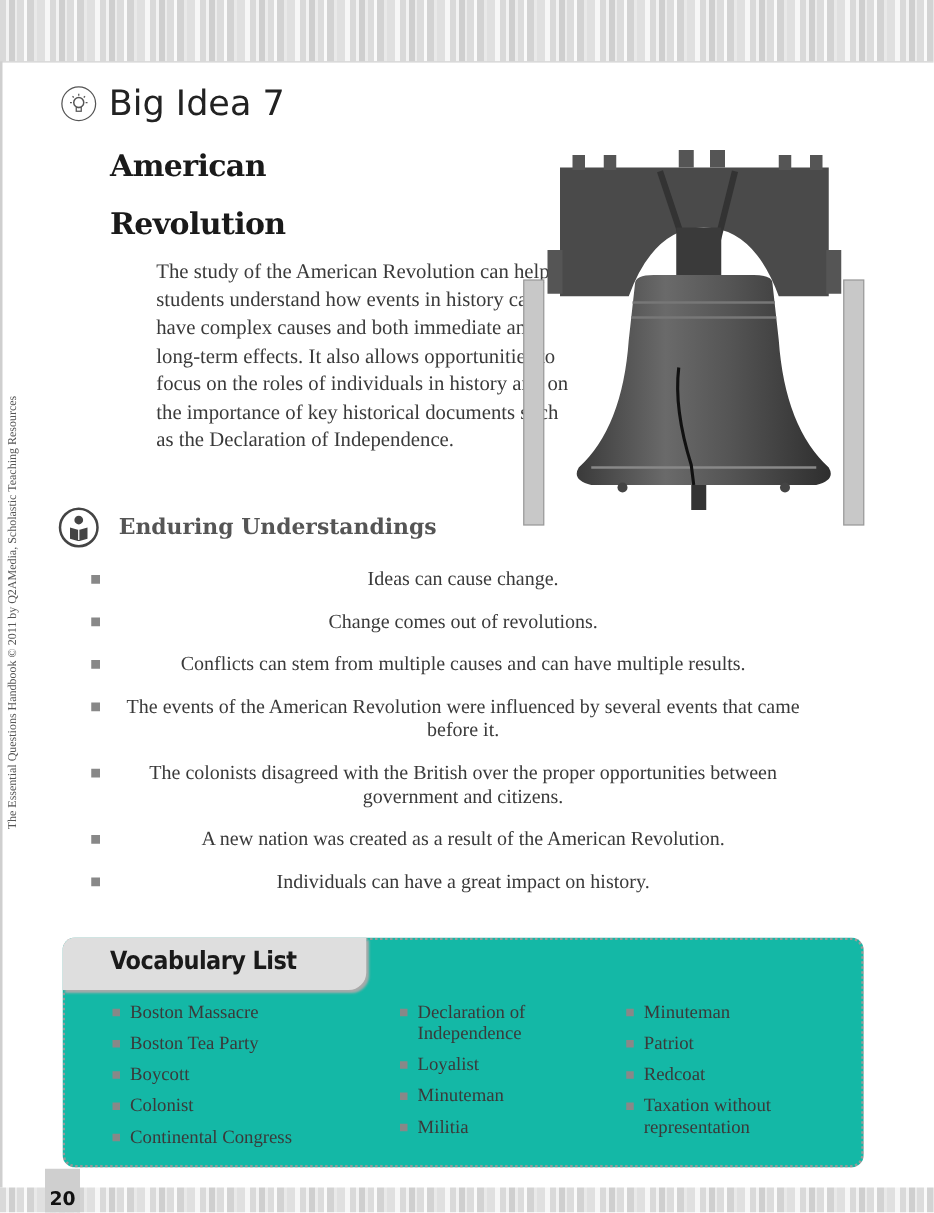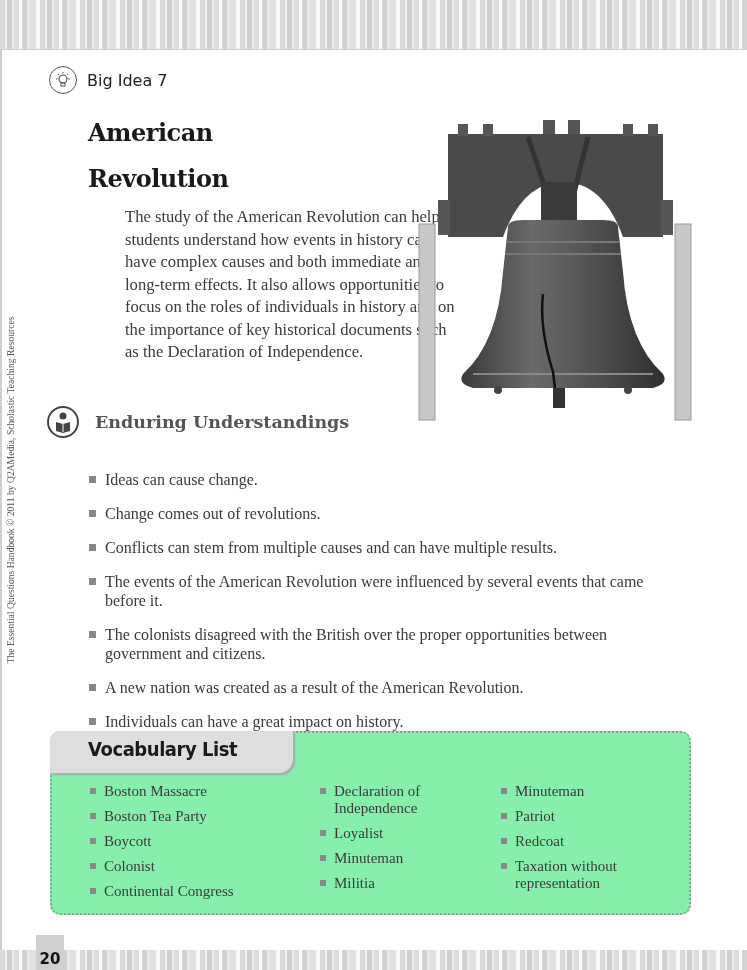--- a/index.html
+++ b/index.html
@@ -6,31 +6,31 @@
   body{width:747px;height:970px;position:relative;overflow:hidden;background:#ffffff;font-family:"DejaVu Serif",serif;color:#333;}
   .stripes{position:absolute;left:0;width:747px;
     background:repeating-linear-gradient(90deg,#d9d9d9 0 5px,#f2f2f2 5px 7px,#cfcfcf 7px 12px,#ececec 12px 14px,#dcdcdc 14px 19px,#fafafa 19px 22px,#d3d3d3 22px 27px,#e9e9e9 27px 30px,#e0e0e0 30px 36px,#f7f7f7 36px 40px);}
   .stripes.top{top:0;height:49px;border-bottom:1px solid #cfcfcf;}
   .stripes.bottom{top:950px;height:20px;}
   .leftline{position:absolute;left:0;top:49px;width:2px;height:901px;background:#cfcfcf;}
   .sidetext{position:absolute;left:3px;top:300px;width:14px;height:380px;}
   .sidetext span{position:absolute;left:50%;top:50%;transform:translate(-50%,-50%) rotate(-90deg);white-space:nowrap;font-family:"Liberation Serif",serif;font-size:9.6px;color:#555;}
   .bigidea{position:absolute;left:49px;top:66px;display:flex;align-items:center;}
   .bulb{width:28px;height:28px;border:1.5px solid #555;border-radius:50%;display:flex;align-items:center;justify-content:center;box-sizing:border-box;}
-  .bigidea .label{margin-left:10px;font-family:"DejaVu Sans",sans-serif;font-size:16px;color:#222;}
+  .bigidea .label{margin-left:10px;font-family:"DejaVu Sans",sans-serif;font-size:28px;color:#222;}
   .title{position:absolute;left:88px;top:110px;font-family:"DejaVu Serif",serif;font-weight:bold;font-size:24px;line-height:46px;color:#1a1a1a;letter-spacing:-0.5px;}
   .intro{position:absolute;left:89px;top:206px;width:330px;font-family:"Liberation Serif",serif;font-size:16.6px;line-height:22.5px;color:#3a3a3a;margin-left:36px;}
   .bell{position:absolute;left:413px;top:112px;width:302px;height:310px;}
   .eu-head{position:absolute;left:47px;top:406px;display:flex;align-items:center;}
   .reader{width:32px;height:32px;border:2px solid #444;border-radius:50%;box-sizing:border-box;display:flex;align-items:center;justify-content:center;}
   .eu-head .label{margin-left:16px;font-family:"DejaVu Serif",serif;font-weight:bold;font-size:17.5px;color:#555;}
-  ul.eu{position:absolute;left:72px;top:454px;width:580px;margin:16px;padding:0;list-style:none;font-family:"Liberation Serif",serif;font-size:16px;color:#3a3a3a;line-height:19px;}
+  ul.eu{position:absolute;left:72px;top:454px;width:580px;margin:0;padding:0;list-style:none;font-family:"Liberation Serif",serif;font-size:16px;color:#3a3a3a;line-height:19px;text-align:center;}
   ul.eu li{position:relative;padding-left:17px;margin-bottom:15px;}
   ul.eu li::before{content:"";position:absolute;left:1px;top:6px;width:7px;height:7px;background:#888;}
-  .vocab{position:absolute;left:50px;top:731px;width:641px;height:184px;border:2px dotted #999;border-radius:10px;background:#86efac;box-sizing:border-box;}
+  .vocab{position:absolute;left:50px;top:750px;width:641px;height:184px;border:2px dotted #999;border-radius:10px;background:#14b8a6;box-sizing:border-box;}
   .vocab-tab{position:absolute;left:-2px;top:-2px;width:243px;height:42px;background:#dedede;border-radius:10px 0 14px 0;box-shadow:2px 2px 2px #aaa;}
   .vocab-tab span{position:absolute;left:38px;top:6px;font-family:"DejaVu Sans",sans-serif;font-weight:bold;font-size:20px;color:#1a1a1a;letter-spacing:-0.5px;transform:scaleX(0.9);transform-origin:left;}
   .vcol{position:absolute;top:50px;margin:0;padding:0;list-style:none;font-family:"Liberation Serif",serif;font-size:15px;color:#3a3a3a;line-height:17px;}
   .vcol li{position:relative;padding-left:14px;margin-bottom:8px;}
   .vcol li::before{content:"";position:absolute;left:0;top:5px;width:6px;height:6px;background:#888;}
   .vcol.c1{left:38px;} .vcol.c2{left:268px;width:140px;} .vcol.c3{left:449px;width:140px;}
   .pagenum{position:absolute;left:36px;top:935px;width:28px;height:47px;background:#cfcfcf;display:flex;align-items:center;justify-content:center;font-family:"DejaVu Sans",sans-serif;font-weight:bold;font-size:15px;color:#111;}
 </style>
 </head>
 <body>

